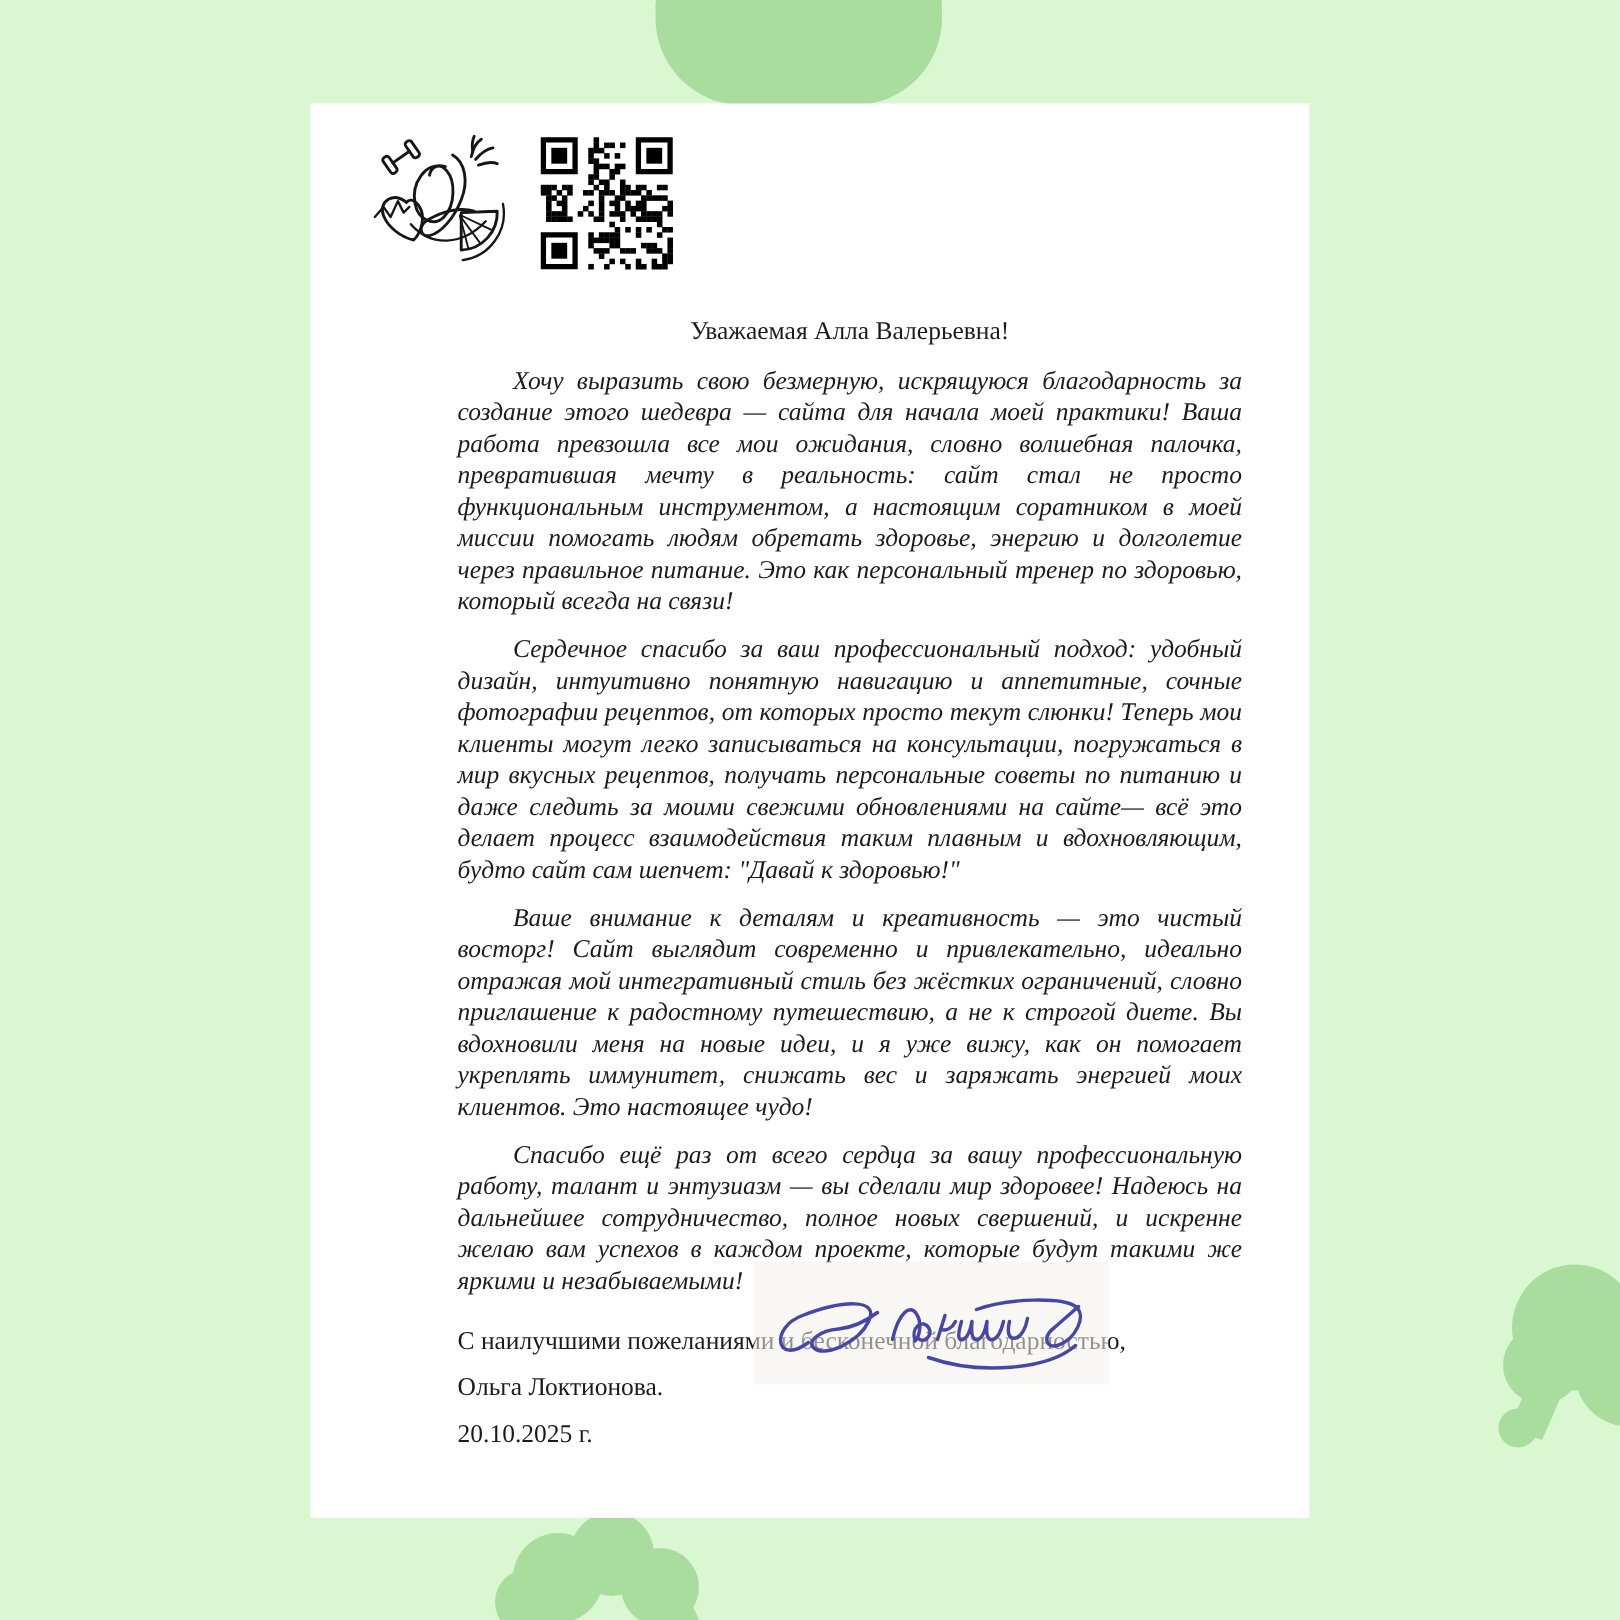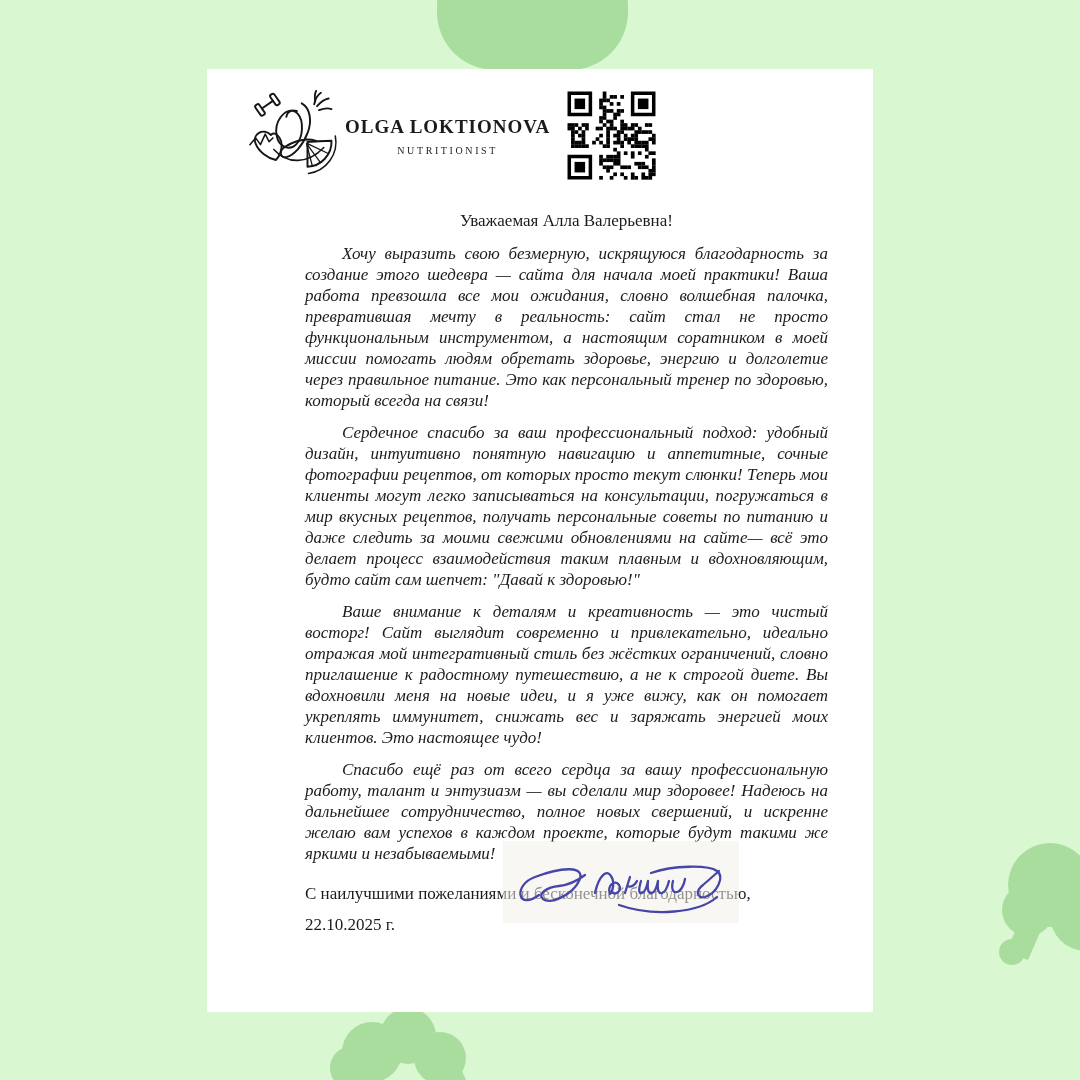--- a/index.html
+++ b/index.html
@@ -82,24 +82,20 @@
 
           <path d="M88 55 A26 26 0 0 1 63 82 L63 56 Z"></path>
           <path d="M86 55 L63 56 M84 68 L63 58 M76 77 L62 58 M68 81 L62 58" stroke-width="1.3"></path>
           <path d="M92 50 A33 33 0 0 1 64 89" stroke-width="1.6"></path>
 
           <path d="M52 24 C38 20 28 36 31 50 C33 61 44 66 51 59 C59 51 59 34 53 27 C48 21 42 24 41 30"></path>
 
           <path d="M57 16 C66 21 68 35 63 47 C58 60 49 70 41 72 C34 73 33 65 40 61 C50 55 62 52 72 55"></path>
           <path d="M28 64 C42 80 64 79 80 62" stroke-width="1.6"></path>
         </svg>
-        <div class="brand-text">
-          <div class="brand-name">OLGA LOKTIONOVA</div>
-          <div class="brand-sub">NUTRITIONIST</div>
-        </div>
       </div>
 
 
       <svg class="qr" viewBox="-1 -1 27 27">
         <rect x="-1" y="-1" width="27" height="27" fill="#ffffff"></rect>
         <g fill="#000000">
           <path fill-rule="evenodd" d="M0 0h7v7H0zM1 1v5h5V1z"></path>
             <rect x="2" y="2" width="3" height="3"></rect>
           <path fill-rule="evenodd" d="M18 0h7v7h-7zM19 1v5h5V1z"></path>
             <rect x="20" y="2" width="3" height="3"></rect>
@@ -284,21 +280,22 @@
       </svg>
     </div>
 
     <div class="content">
       <div class="salutation">Уважаемая Алла Валерьевна!</div>
       <p class="bodyp first">Хочу выразить свою безмерную, искрящуюся благодарность за создание этого шедевра — сайта для начала моей практики! Ваша работа превзошла все мои ожидания, словно волшебная палочка, превратившая мечту в реальность: сайт стал не просто функциональным инструментом, а настоящим соратником в моей миссии помогать людям обретать здоровье, энергию и долголетие через правильное питание.  Это как персональный тренер по здоровью, который всегда на связи!</p>
       <p class="bodyp">Сердечное спасибо за ваш профессиональный подход: удобный дизайн, интуитивно понятную навигацию и аппетитные, сочные фотографии рецептов, от которых просто текут слюнки! Теперь мои клиенты могут легко записываться на консультации, погружаться в мир вкусных рецептов, получать персональные советы по питанию и даже следить за моими свежими обновлениями на сайте— всё это делает процесс взаимодействия таким плавным и вдохновляющим, будто сайт сам шепчет: "Давай к здоровью!"</p>
       <p class="bodyp">Ваше внимание к деталям и креативность — это чистый восторг! Сайт выглядит современно и привлекательно, идеально отражая мой интегративный стиль без жёстких ограничений, словно приглашение к радостному путешествию, а не к строгой диете. Вы вдохновили меня на новые идеи, и я уже вижу, как он помогает укреплять иммунитет, снижать вес и заряжать энергией моих клиентов. Это настоящее чудо!</p>
       <p class="bodyp">Спасибо ещё раз от всего сердца за вашу профессиональную работу, талант и энтузиазм — вы сделали мир здоровее! Надеюсь на дальнейшее сотрудничество, полное новых свершений, и искренне желаю вам успехов в каждом проекте, которые будут такими же яркими и незабываемыми!</p>
       <div class="closing">С наилучшими пожеланиями и бесконечной благодарностью,</div>
-      <div class="date">22.10.2025 г.</div>
+      <div class="sig-name">Ольга Локтионова.</div>
+      <div class="date">20.10.2025 г.</div>
     </div>
 
     <svg class="signature" viewBox="0 0 236 82" fill="none" stroke="#4646a8" stroke-width="2.3" stroke-linecap="round" stroke-linejoin="round">
       <path d="M36 54 C14 70 10 44 32 36 C58 26 84 24 76 40 C70 53 48 64 40 58 C34 53 44 46 56 45 C66 44 74 40 82 34"></path>
       <path d="M92 52 C96 34 104 28 108 35 C112 41 110 50 107 53 C104 44 112 38 116 44 C119 49 114 54 110 52"></path>
       <path d="M122 52 L127 36 M124 45 C128 47 132 44 134 40"></path>
       <path d="M138 40 C135 50 136 53 139 52 C142 51 144 45 145 40 C144 50 146 53 149 52 C152 51 154 45 155 40 C154 50 156 53 159 52 C163 51 165 44 166 40"></path>
       <path d="M170 40 C168 48 170 52 174 51 C178 50 181 44 182 38"></path>
       <path d="M148 32 C170 24 206 24 214 30 C222 36 214 52 202 56 C194 58 192 50 200 44 L216 30"></path>
       <path d="M116 64 C150 76 196 72 214 56"></path>

